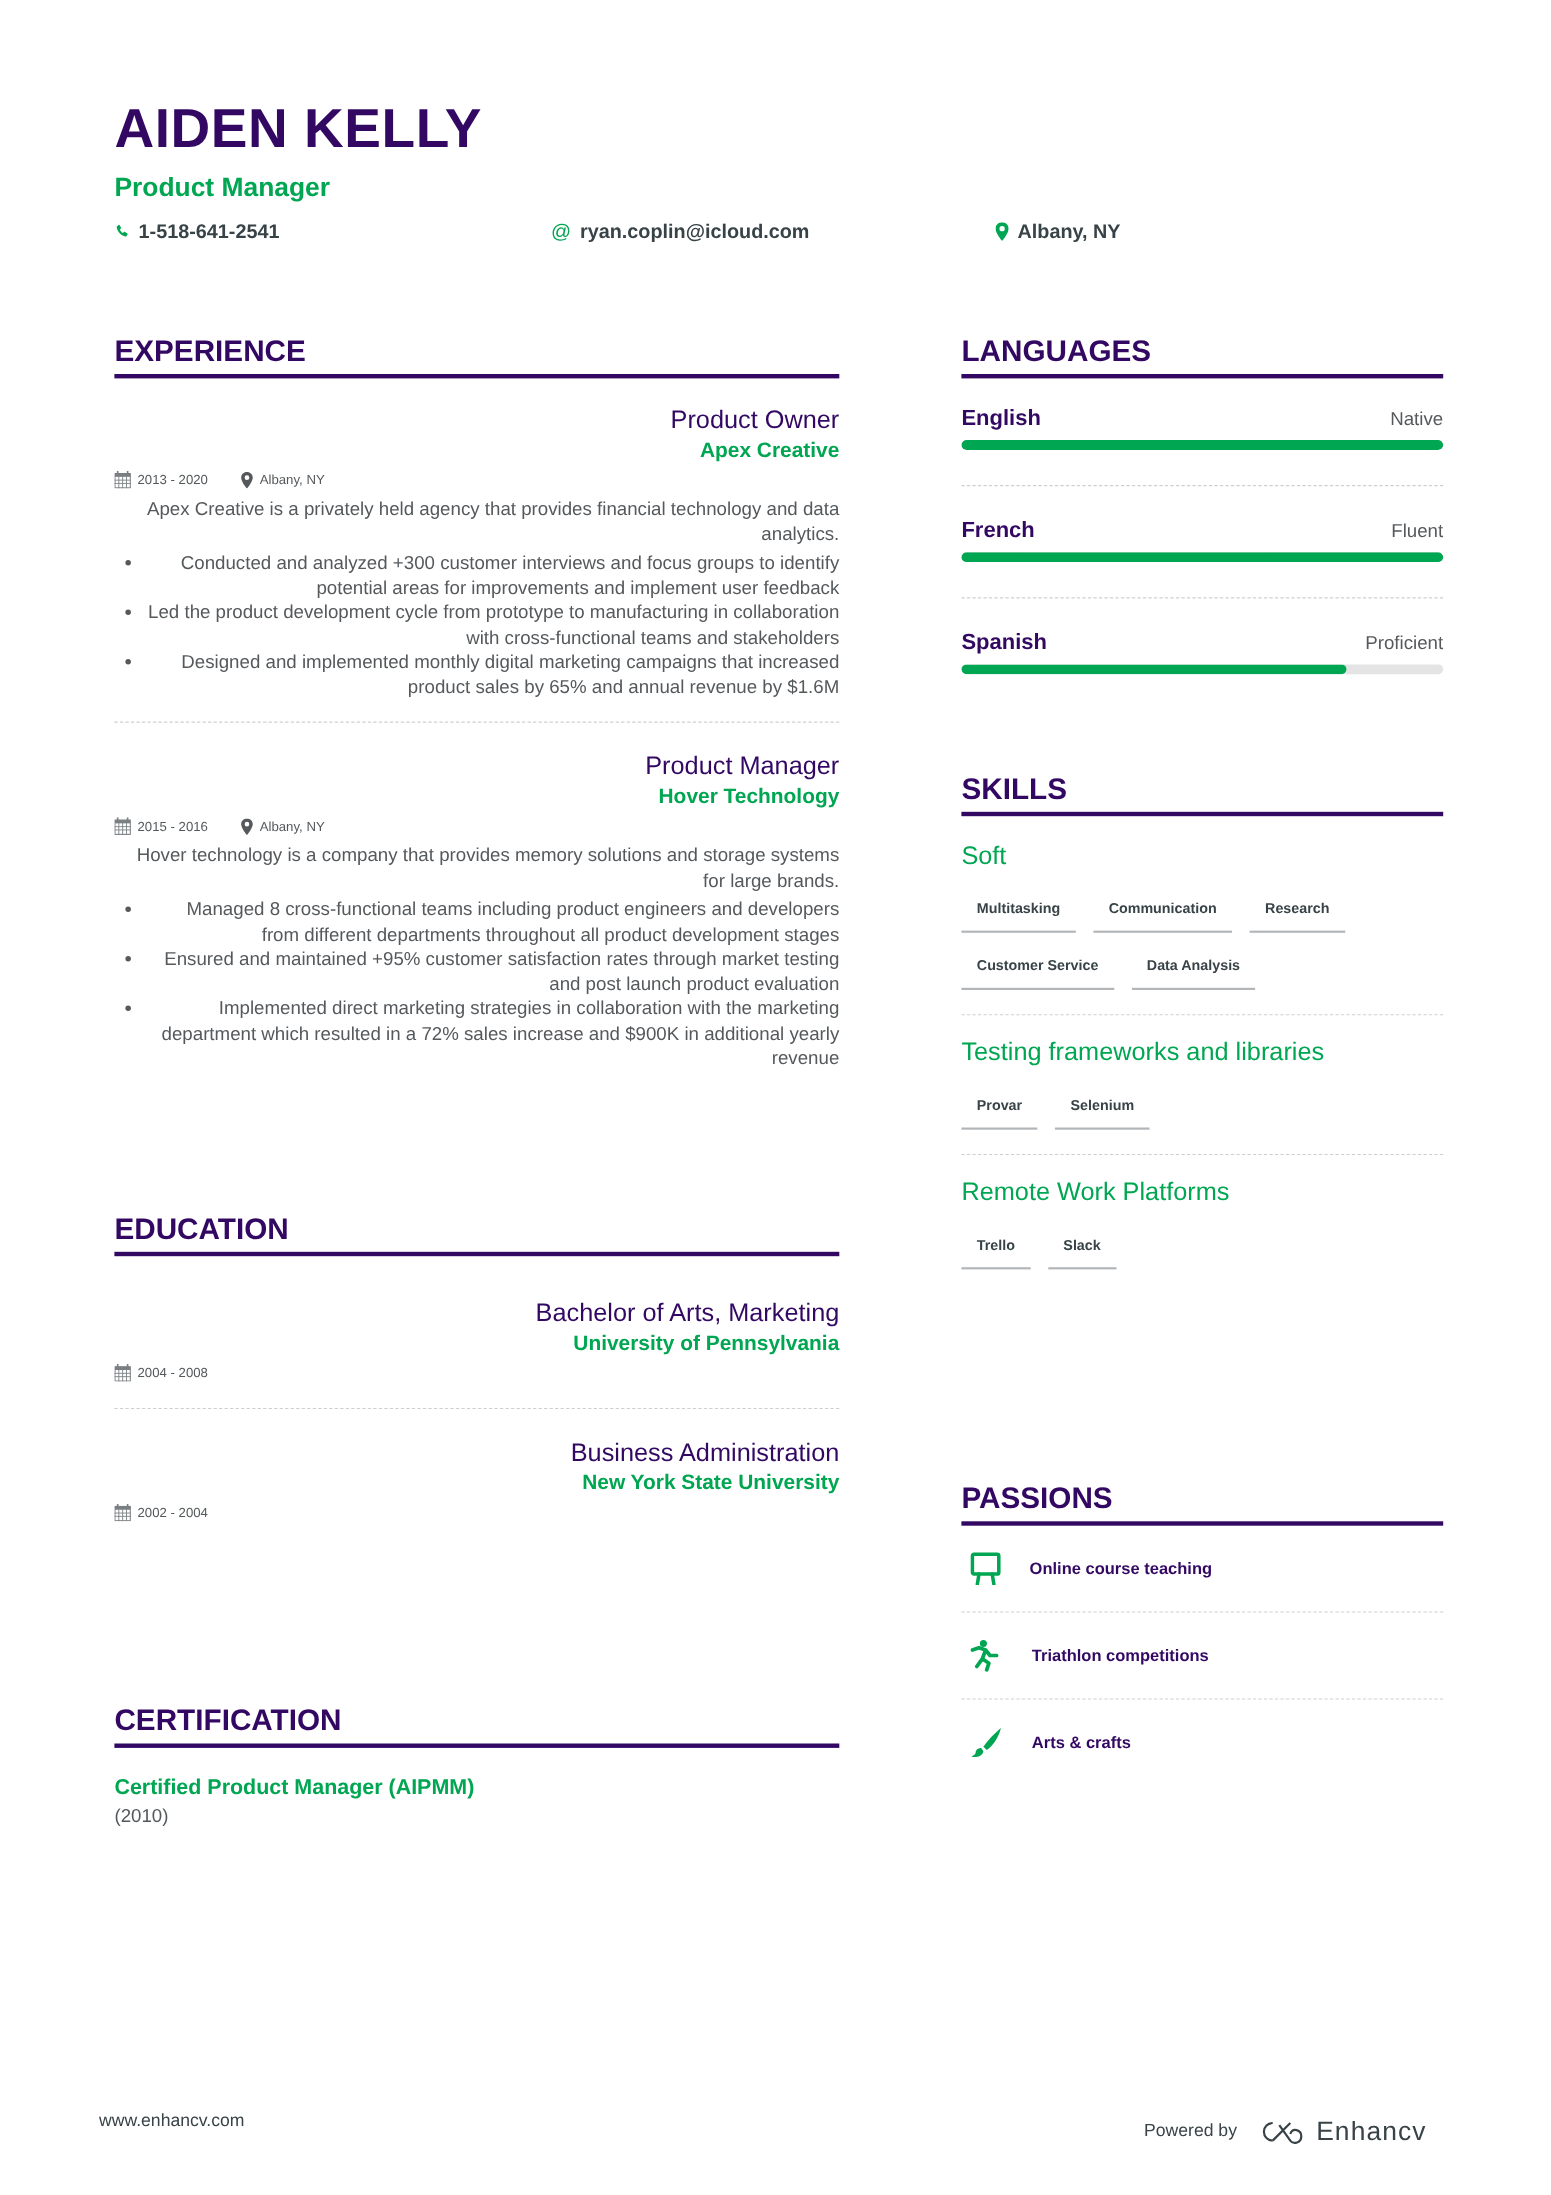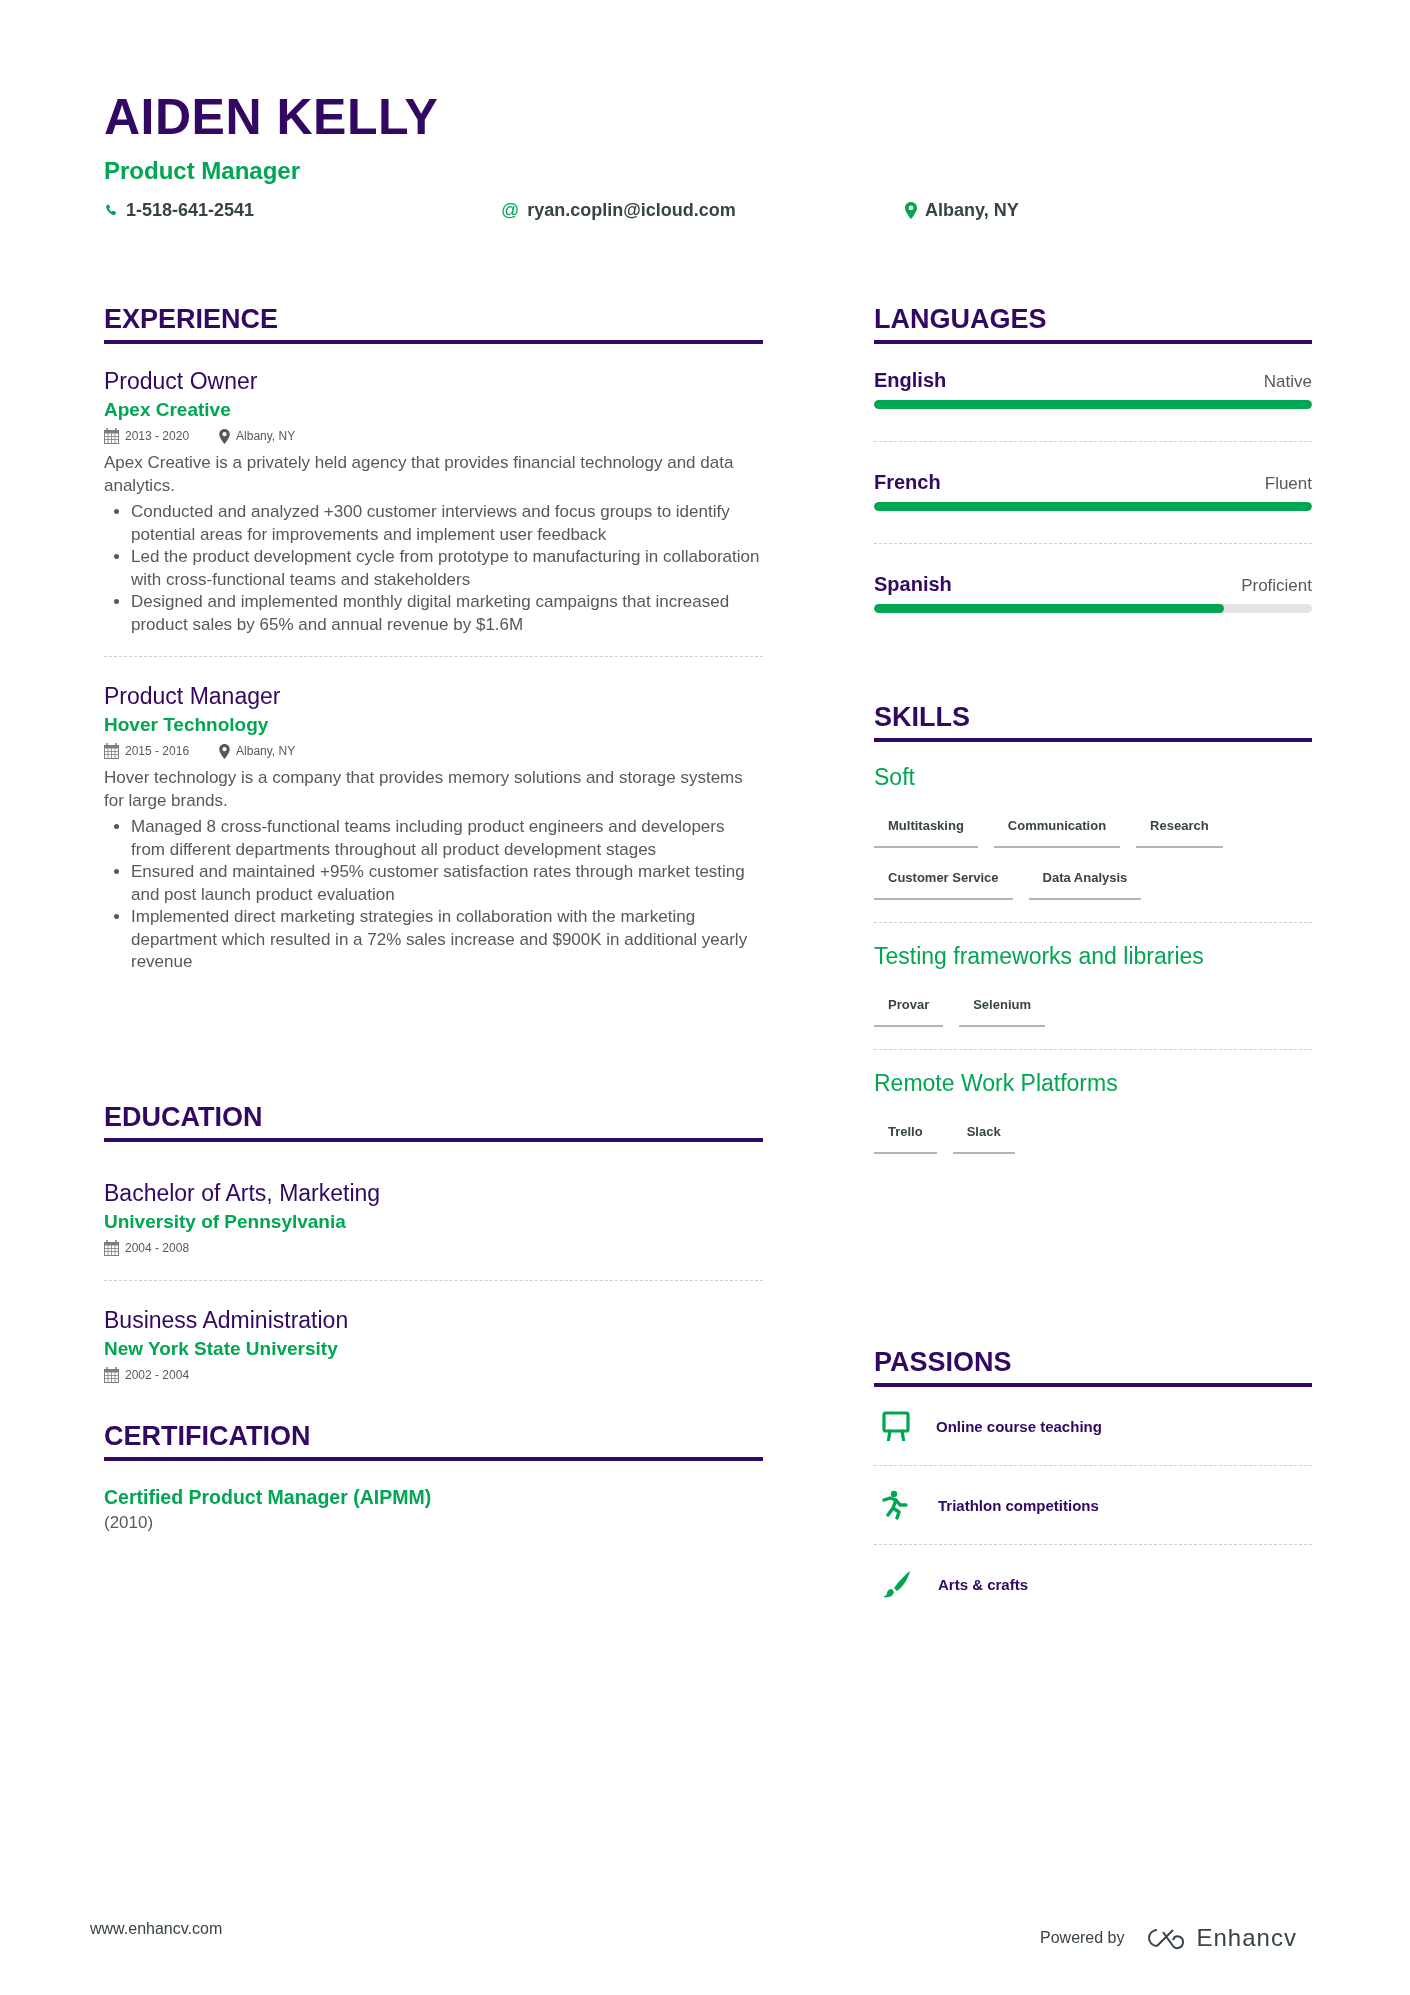--- a/index.html
+++ b/index.html
@@ -13,21 +13,21 @@
   .contact { top:198px; font-size:18px; font-weight:bold; color:#384347; display:flex; align-items:center; gap:8px; line-height:24px; }
   .contact svg { flex:none; }
 
   
   .col-left { left:104px; width:659px; }
   .col-right { left:874px; width:438px; }
 
   .section-title { font-size:27px; font-weight:bold; color:#320863; line-height:34px; margin:0; padding-bottom:4px; border-bottom:4px solid #320863; text-transform:uppercase; }
 
   
-  .entry { padding:12px 0 20px 0; }
+  .entry { padding:12px 0 20px 0;text-align:right; }
   .entry + .entry { border-top:1px dashed #cfcfcf; padding-top:24px; }
   .role { font-size:23px; color:#320863; line-height:30px; }
   .org { font-size:19px; font-weight:bold; color:#00a651; line-height:28px; }
   .meta { font-size:12px; color:#55595c; line-height:24px; display:flex; align-items:center; gap:6px; }
   .meta .gap { width:18px; }
   .desc { font-size:17px; color:#55595c; line-height:22.5px; margin-top:4px; }
   ul.bullets { margin:4px 0 0 0; padding-left:27px; font-size:17px; color:#55595c; line-height:22.5px; }
   ul.bullets li { padding-left:0; }
 
   
@@ -160,21 +160,21 @@
           <rect x="0.5" y="2.5" width="14" height="13" fill="none" stroke="#7a7f82"></rect>
           <rect x="0.5" y="2.5" width="14" height="3" fill="#7a7f82"></rect>
           <path d="M3 0v4M12 0v4" stroke="#7a7f82" stroke-width="1.5"></path>
           <path d="M0 8.5h15M0 11.5h15M4 5v11M7.5 5v11M11 5v11" stroke="#7a7f82" stroke-width="0.8"></path>
         </svg>
       <span>2002 - 2004</span>
     </div>
   </div>
 </div>
 
-<div class="abs col-left" style="top:1419px;">
+<div class="abs col-left" style="top:1547px;">
   <h2 class="section-title">CERTIFICATION</h2>
   <div style="padding-top:22px;">
     <div class="cert-name">Certified Product Manager (AIPMM)</div>
     <div class="cert-year">(2010)</div>
   </div>
 </div>
 
 <div class="abs col-right" style="top:302px;">
   <h2 class="section-title">LANGUAGES</h2>
   <div class="lang" style="padding-top:22px;">

